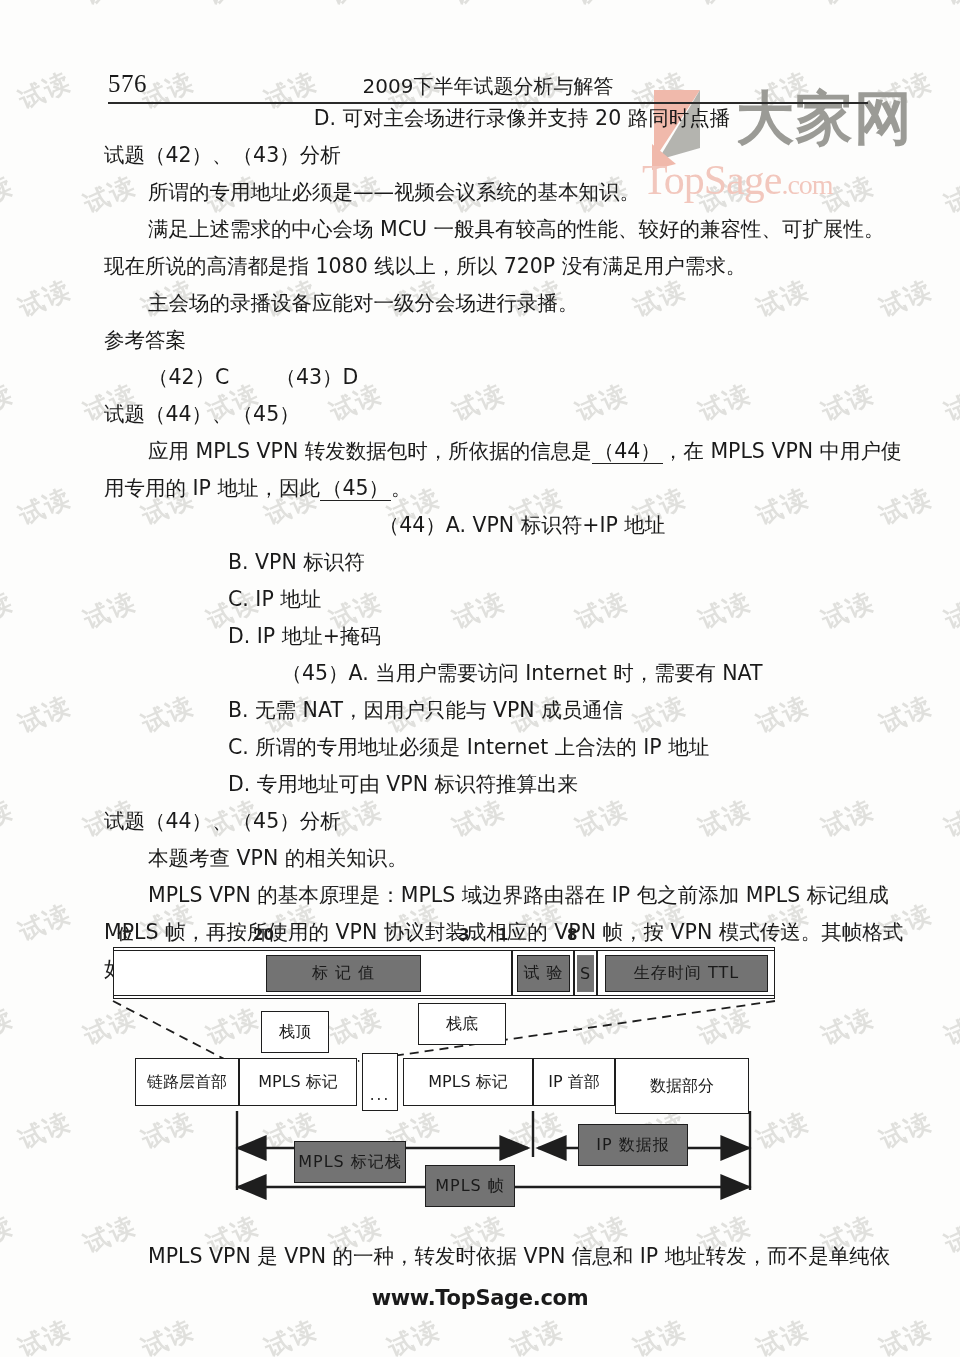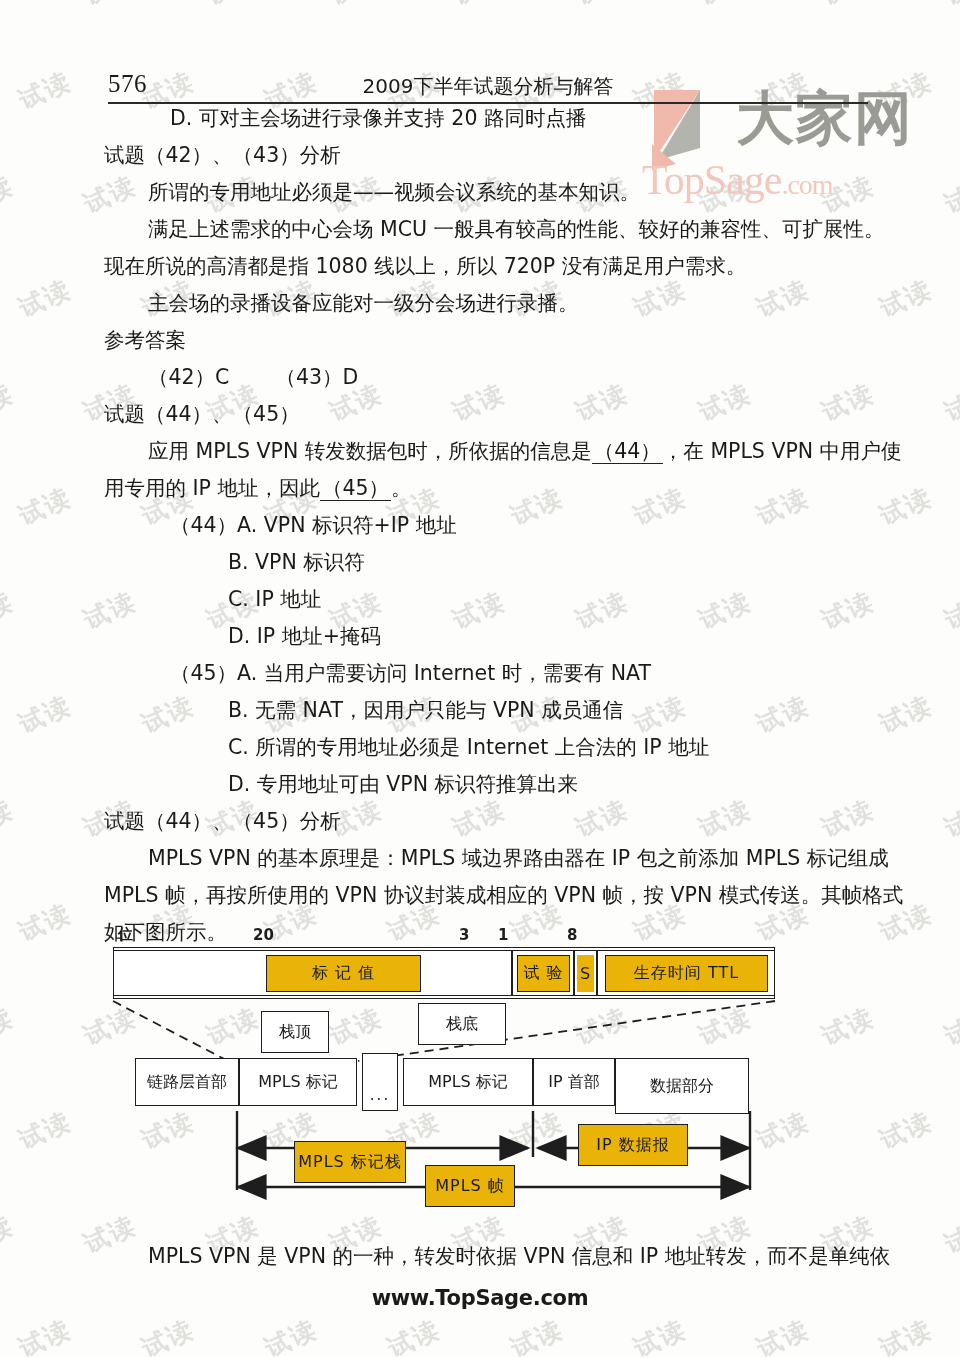--- a/index.html
+++ b/index.html
@@ -68,21 +68,21 @@
     white-space:nowrap;
   }
   .line.cjk{
     font-family:"DejaVu Sans","Liberation Sans",sans-serif;
     font-weight:400;
   }
   .bold{
     font-weight:700;
   }
   .indent1{padding-left:44px;}
-  .indent2{padding-left:66px;}
+  .indent2{padding-left:66px;text-align:center;}
   .indent-opt{padding-left:124px;}
   .blank{
     border-bottom:1.5px solid #222;
     padding:0 2px;
   }
   .gap{display:inline-block;width:46px;}
   
   #diagram{
     position:absolute;left:0px;top:925px;width:960px;height:290px;
     z-index:10;
@@ -104,21 +104,21 @@
     color:#1e1e1e;
   }
   #diagram .outer{
     border:1.6px solid #1e1e1e;
     background:#fff;
   }
   #diagram .inner-lbl{
     position:absolute;
     box-sizing:border-box;
     border:1.4px solid #1e1e1e;
-    background:#eab308;
+    background:#737373;
     font-family:"DejaVu Sans","Liberation Sans",sans-serif;
     font-size:16px;
     display:flex;align-items:center;justify-content:center;
     white-space:nowrap;
     letter-spacing:1px;
   }
   #diagram svg{position:absolute;left:0;top:0;overflow:visible;}
   
   #footer{
     position:absolute;left:0;right:0;top:1286px;
@@ -326,20 +326,21 @@
     <div class="line cjk indent-opt">C. IP 地址</div>
     <div class="line cjk indent-opt">D. IP 地址+掩码</div>
 
     <div class="line cjk indent2"><span>（45）</span><span>A. 当用户需要访问 Internet 时，需要有 NAT</span></div>
     <div class="line cjk indent-opt">B. 无需 NAT，因用户只能与 VPN 成员通信</div>
     <div class="line cjk indent-opt">C. 所谓的专用地址必须是 Internet 上合法的 IP 地址</div>
     <div class="line cjk indent-opt">D. 专用地址可由 VPN 标识符推算出来</div>
 
     <div class="line cjk bold">试题（44）、（45）分析</div>
 
+    <div class="line cjk indent1">本题考查 VPN 的相关知识。</div>
     <div class="line cjk indent1">MPLS  VPN 的基本原理是：MPLS 域边界路由器在 IP 包之前添加 MPLS 标记组成</div>
     <div class="line cjk">MPLS 帧，再按所使用的 VPN 协议封装成相应的 VPN 帧，按 VPN 模式传送。其帧格式</div>
     <div class="line cjk">如下图所示。</div>
   </div>
 
   <div id="diagram">
 
     <div class="bitlabel" style="left:118px;top:0px;">位</div>
     <div class="bitlabel" style="left:253px;top:1px;">20</div>
     <div class="bitlabel" style="left:459px;top:1px;">3</div>

